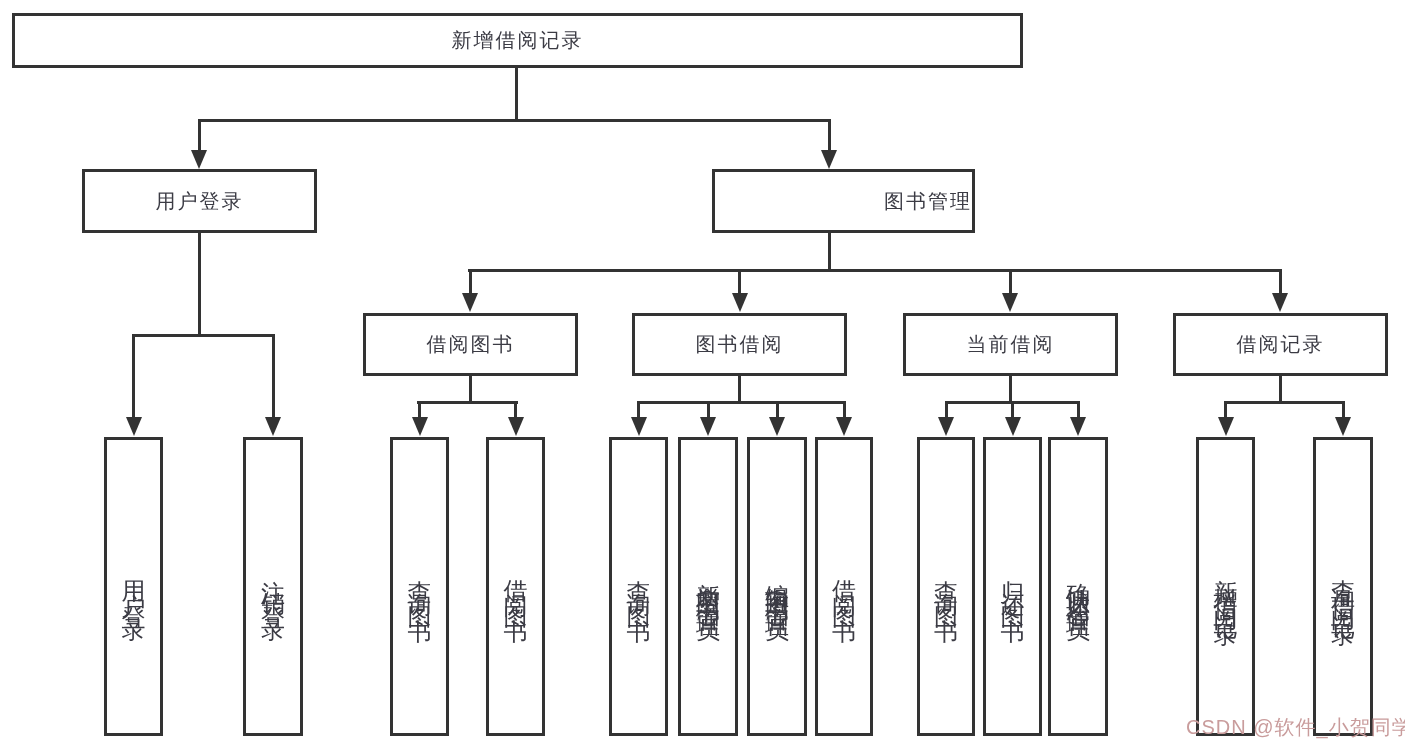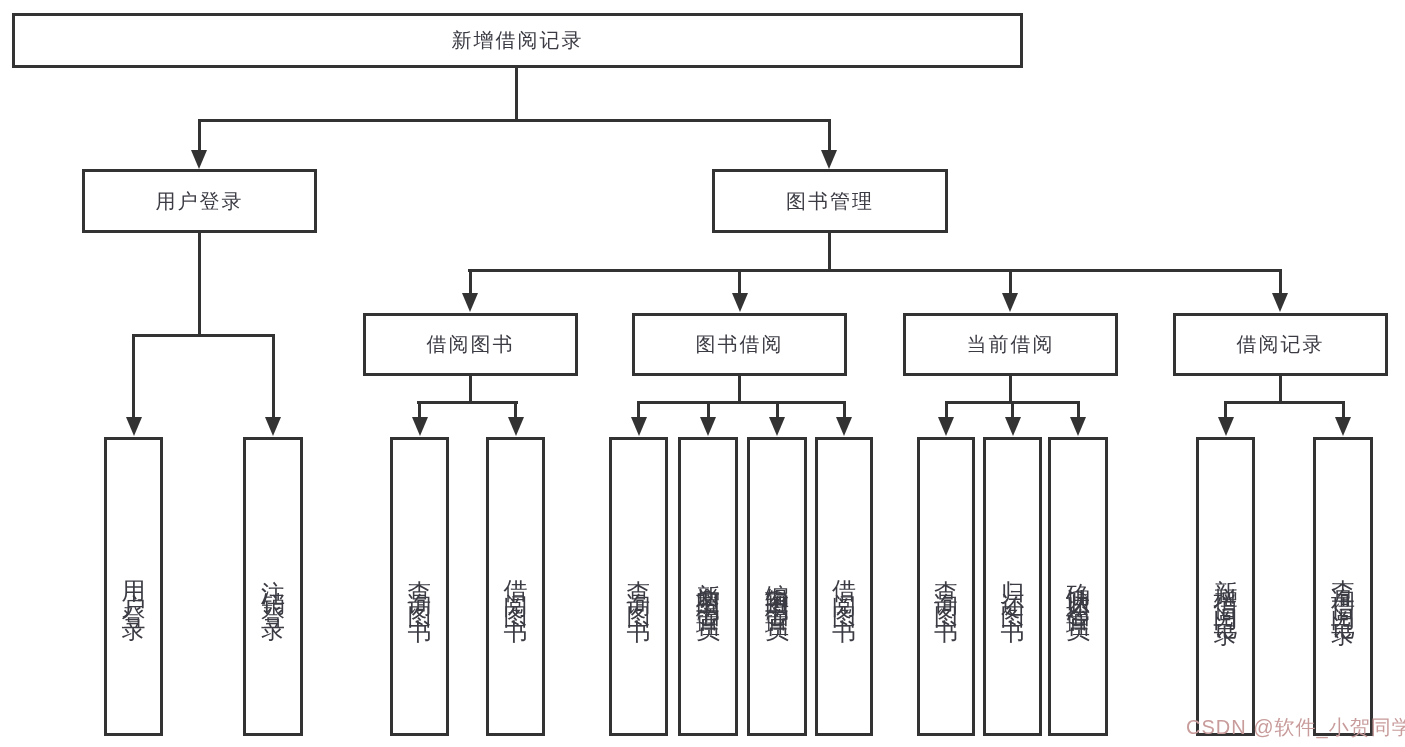--- a/index.html
+++ b/index.html
@@ -56,21 +56,21 @@
   <div class="vline" style="left:515px;top:68px;height:53px;"></div>
   <div class="hline" style="left:198px;top:119px;width:632px;"></div>
   <div class="vline" style="left:198px;top:119px;height:33px;"></div>
   <div class="arrow" style="left:191px;top:150px;"></div>
   <div class="vline" style="left:828px;top:119px;height:33px;"></div>
   <div class="arrow" style="left:821px;top:150px;"></div>
 
   <div class="node" style="left:82px;top:169px;width:235px;height:64px;">
     <span>用户登录</span>
   </div>
-  <div class="node" style="left:712px;top:169px;width:236px;height:64px;">
+  <div class="node" style="left:712px;top:169px;width:263px;height:64px;justify-content:flex-end;">
     <span>图书管理</span>
   </div>
 
   <div class="vline" style="left:198px;top:233px;height:103px;"></div>
   <div class="hline" style="left:132px;top:334px;width:143px;"></div>
   <div class="vline" style="left:132px;top:334px;height:85px;"></div>
   <div class="arrow" style="left:126px;top:417px;"></div>
   <div class="vline" style="left:272px;top:334px;height:85px;"></div>
   <div class="arrow" style="left:265px;top:417px;"></div>
 

